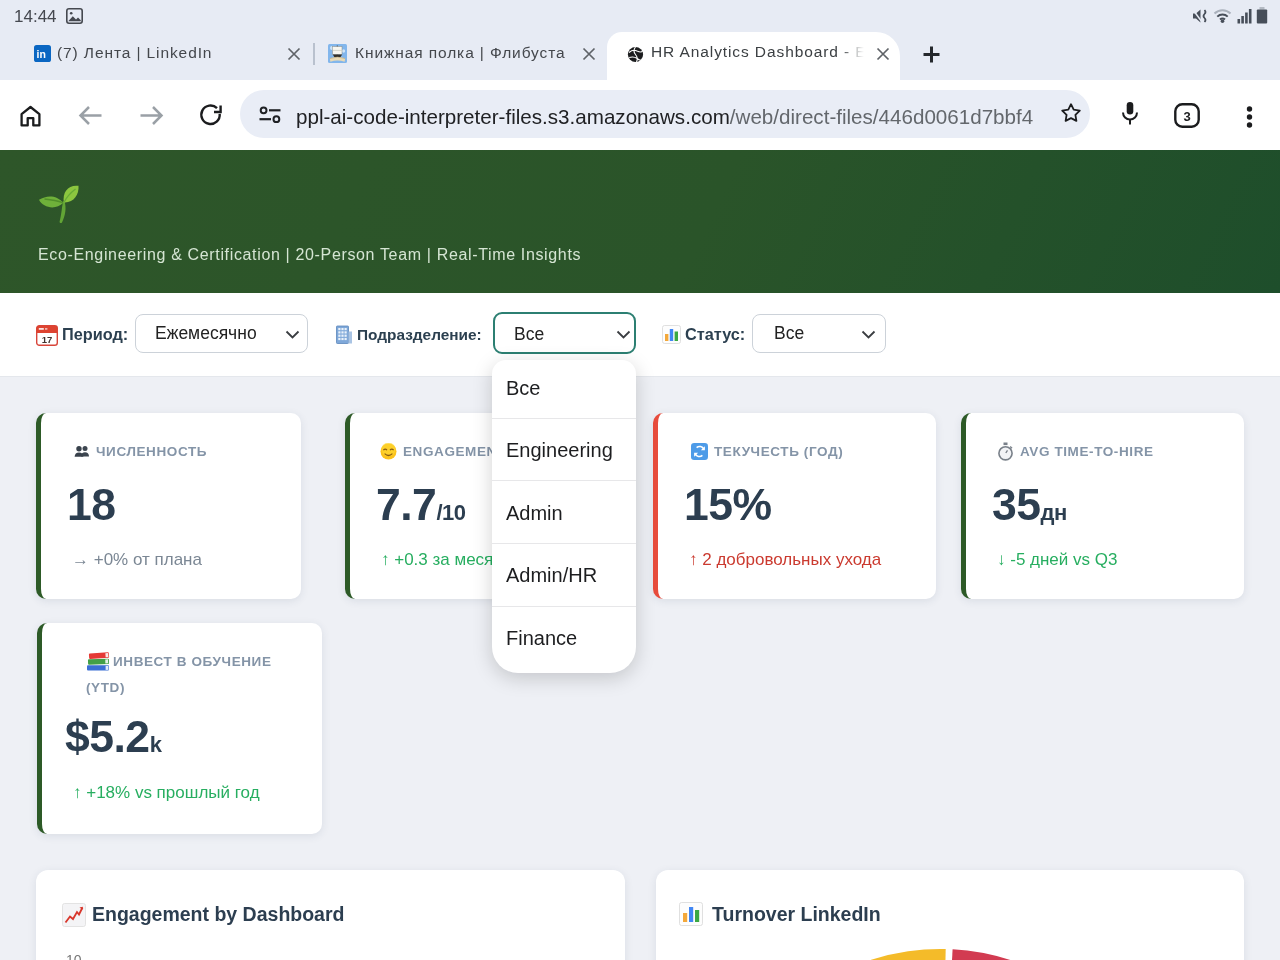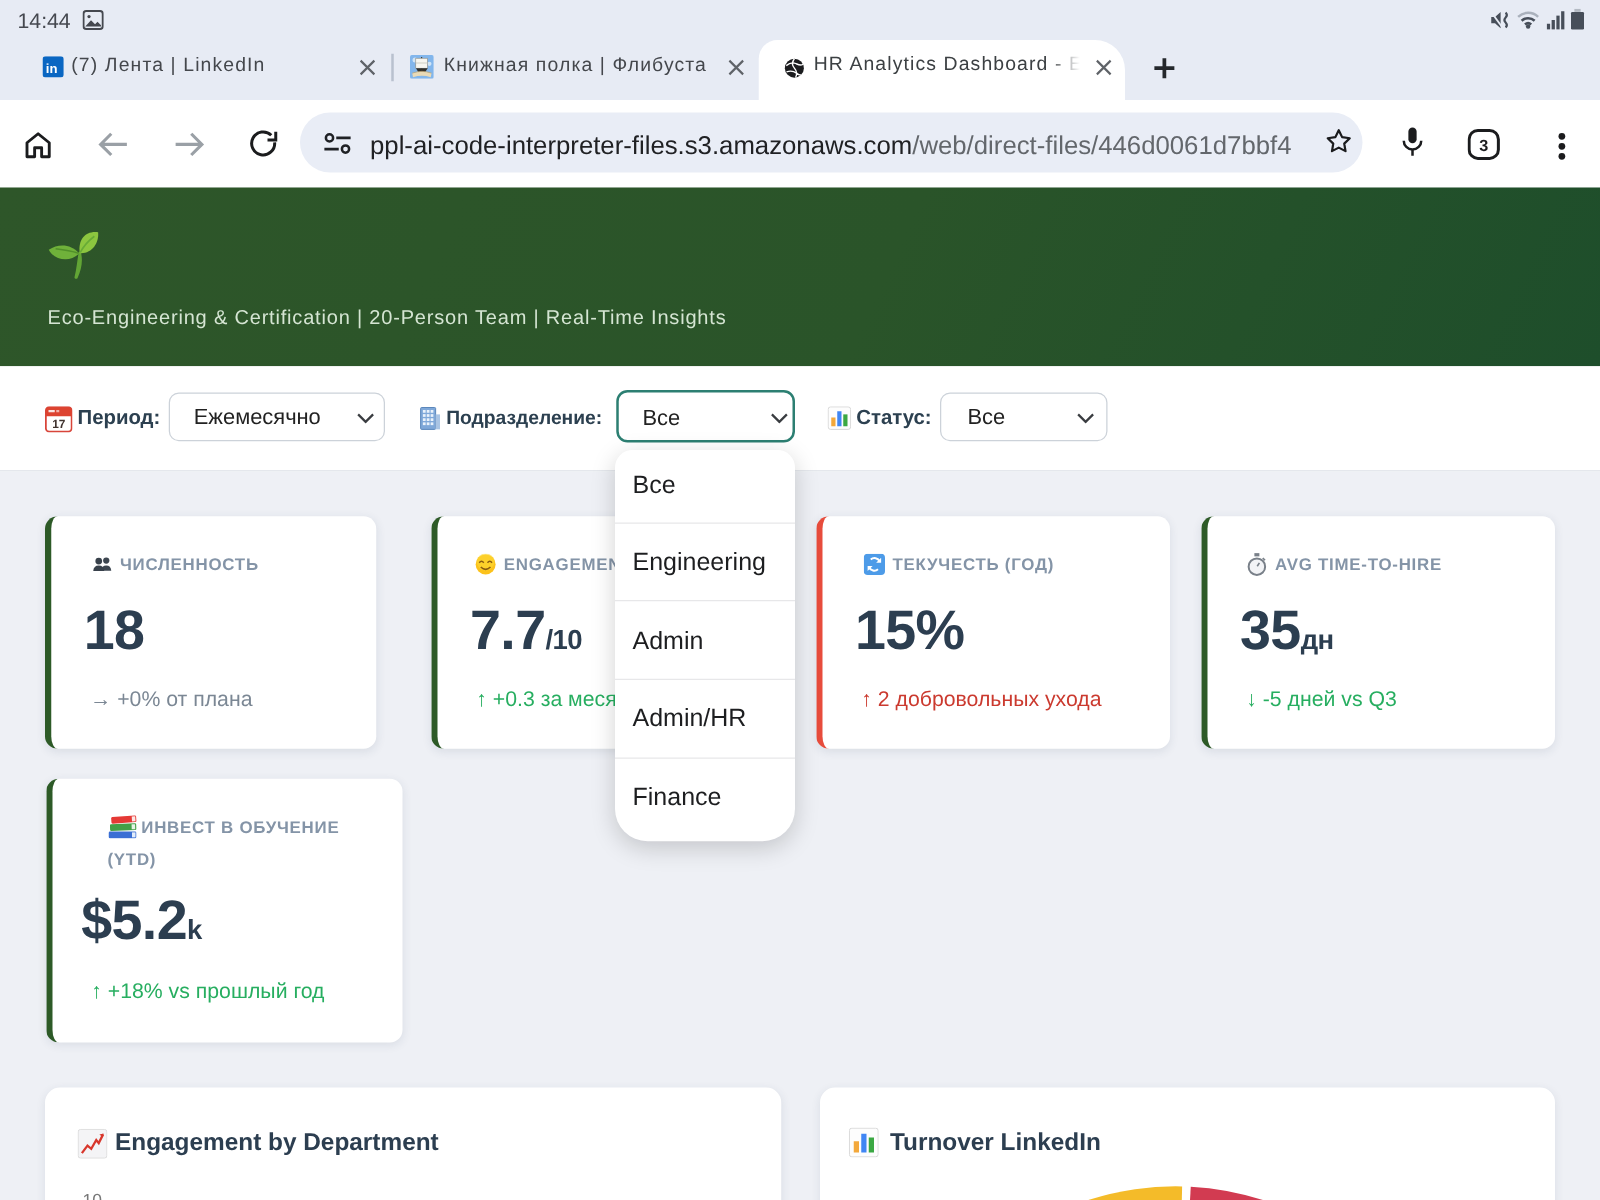--- a/index.html
+++ b/index.html
@@ -149,21 +149,21 @@
           <rect x="19.3" y="7.7" width="2.8" height="4" fill="#e6f4e6"></rect>
         </g>
         <rect x="1" y="13.2" width="22" height="5.4" rx="1" fill="#3b6fd4"></rect>
         <rect x="19.6" y="13.9" width="2.8" height="4" fill="#e3edfb"></rect>
       </svg>ИНВЕСТ В ОБУЧЕНИЕ (YTD)</div>
   <div class="knum" style="top:89px; left:23px;">$5.2<span class="sub">k</span></div>
   <div class="kchg up" style="top:160px;">↑ +18% vs прошлый год</div>
 </div>
 
 <div class="chartcard" style="left:36px; width:589px;">
-  <div class="ctitle" style="left:56px;">Engagement by Department</div>
+  <div class="ctitle" style="left:56px;">Engagement by Dashboard</div>
   <div style="position:absolute; left:30px; top:82px; font-size:14px; color:#777;">10</div>
 </div>
 <div class="chartcard" style="left:656px; width:588px;">
   <div class="ctitle" style="left:56px;">Turnover LinkedIn</div>
 </div>
 
 <svg class="abs" style="left:66px; top:8px;" width="17" height="16" viewBox="0 0 17 16">
     <rect x="0.8" y="0.8" width="15.4" height="14.4" rx="2.2" fill="none" stroke="#45484f" stroke-width="1.6"></rect>
     <circle cx="5.2" cy="5.2" r="1.3" fill="#45484f"></circle>
     <path d="M2.2 13.2 L6.8 8.2 L10 11.4 L12 9.4 L14.8 12.2 V13.2 Z" fill="#45484f"></path>

